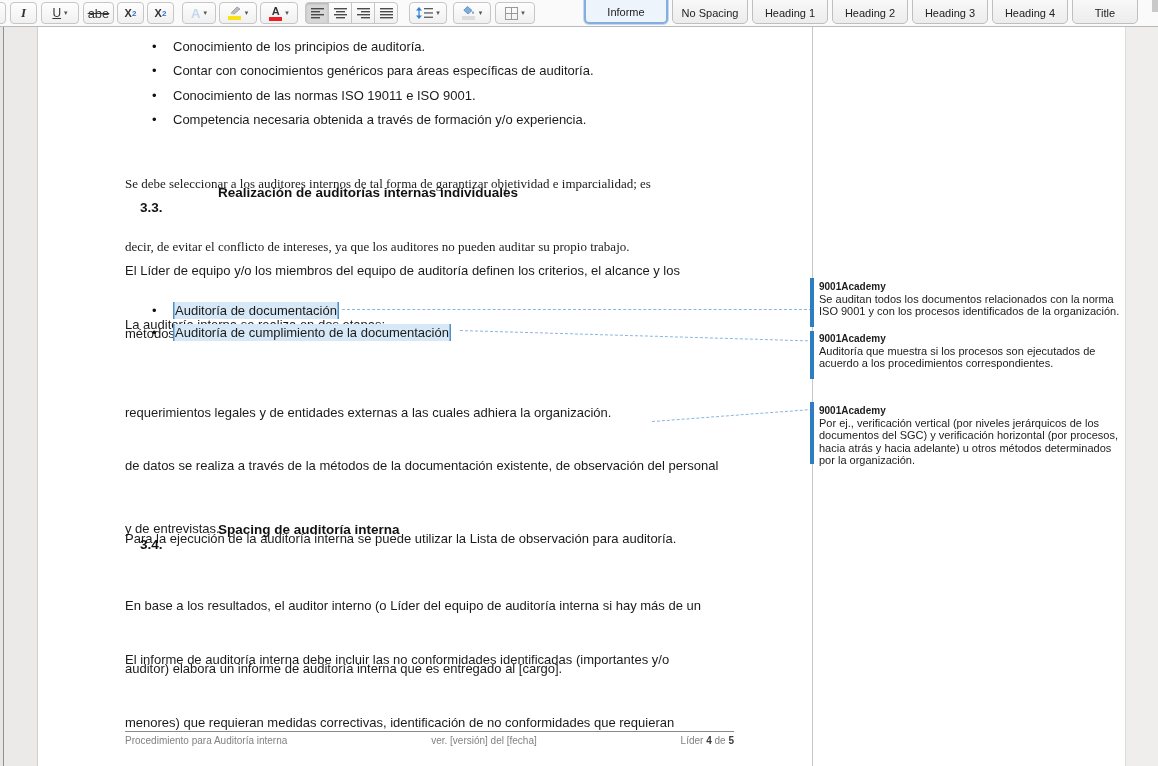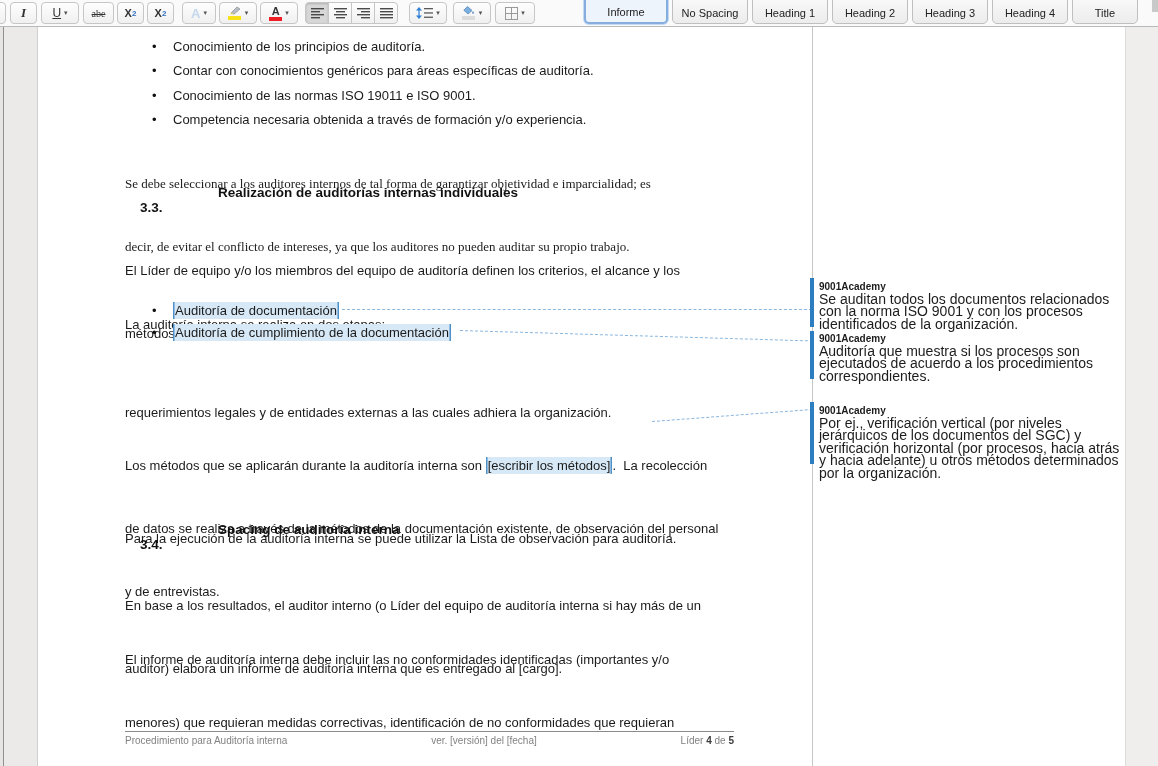--- a/index.html
+++ b/index.html
@@ -9,21 +9,21 @@
 
   
   .toolbar { position:absolute; left:0; top:0; width:1158px; height:27px;
              background:#fafafa; border-bottom:1px solid #b9b9b9; overflow:hidden; }
   .tbtn { position:absolute; top:2px; height:22px; border:1px solid #c6c6c6; border-radius:4px;
           background:linear-gradient(#fefefe,#f0f0f0); display:flex; align-items:center;
           justify-content:center; font-size:12px; color:#333; }
   .caret { font-size:7px; color:#555; margin-left:3px; }
   .lbl-i { font-family:"Liberation Serif",serif; font-style:italic; font-weight:bold; font-size:13px; }
   .lbl-u { text-decoration:underline; font-size:12px; }
-  .lbl-strike { text-decoration:line-through; font-size:10px; color:#333;font-family:Liberation Serif, serif; }
+  .lbl-strike { text-decoration:line-through; font-size:13px; color:#333; }
   .script-base { font-size:11px; font-weight:bold; color:#333; }
   .script-sm { font-size:8px; font-weight:bold; color:#2f6fc1; }
   .sub { vertical-align:-3px; } .sup { vertical-align:4px; }
   .fx-a { color:#c3d7ec; font-weight:bold; font-size:13px; }
   .color-stack { display:flex; flex-direction:column; align-items:center; line-height:10px; }
   .color-a { font-weight:bold; font-size:11px; color:#333; }
   .color-bar { width:13px; height:4px; margin-top:1px; }
   .bar-red { background:#ee1c23; } .bar-yellow { background:#f7e218; }
   .seg { position:absolute; top:2px; display:flex; }
   .segbtn { width:24px; height:22px; border:1px solid #c6c6c6; margin-left:-1px;
@@ -59,21 +59,21 @@
   .anchor { background:#d7e9f7; box-shadow:inset 1.5px 0 0 #4e91c9, inset -1.5px 0 0 #4e91c9;
             padding:1px 2px; }
 
   
   .connector { position:absolute; border-top:1.5px dashed #8ab6e0; transform-origin:left top; }
 
   
   .comment-bar { position:absolute; left:810px; width:4px; background:#2d7dc1; }
   .comment { position:absolute; left:819px; width:306px; color:#1c1c1c; }
   .comment-author { font-size:10px; font-weight:bold; margin-bottom:1px; }
-  .comment-text { font-size:14px; line-height:12.4px; }
+  .comment-text { font-size:11px; line-height:12.4px; }
 
   
   .footer { position:absolute; left:125px; top:731px; width:609px; border-top:1px solid #8a8a8a;
             padding-top:3px; display:flex; justify-content:space-between;
             font-size:10px; color:#828282; }
   .footer b { color:#3c3c3c; }
 
   
   .isvg { display:block; }
 </style>
@@ -283,21 +283,20 @@
         <span class="dot">•</span>
         <span class="anchor">Auditoría de cumplimiento de la documentación</span>
       </li>
   </ul>
 
   <div class="para" style="top:360px;">
     <div>requerimientos legales y de entidades externas a las cuales adhiera la organización.</div>
   </div>
 
   <div class="para" style="top:413px;">
-    <div><span>Los métodos que se aplicarán durante la auditoría interna son </span><span class="anchor">[escribir los métodos]</span><span>.  La recolección</span></div>
     <div>de datos se realiza a través de la métodos de la documentación existente, de observación del personal</div>
     <div>y de entrevistas.</div>
   </div>
 
   <div class="para" style="top:486px;">
     <div>Para la ejecución de la auditoría interna se puede utilizar la Lista de observación para auditoría.</div>
   </div>
 
   <div class="heading" style="top:522px;">
     <span>3.4.</span>

